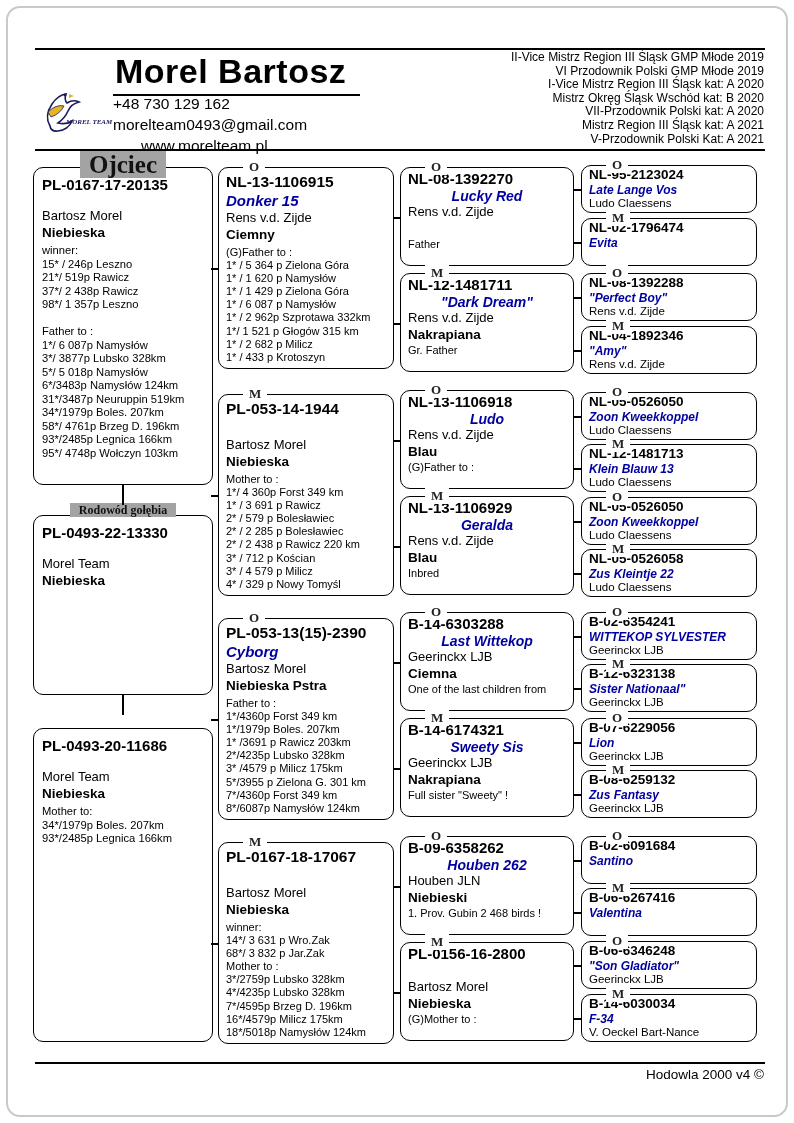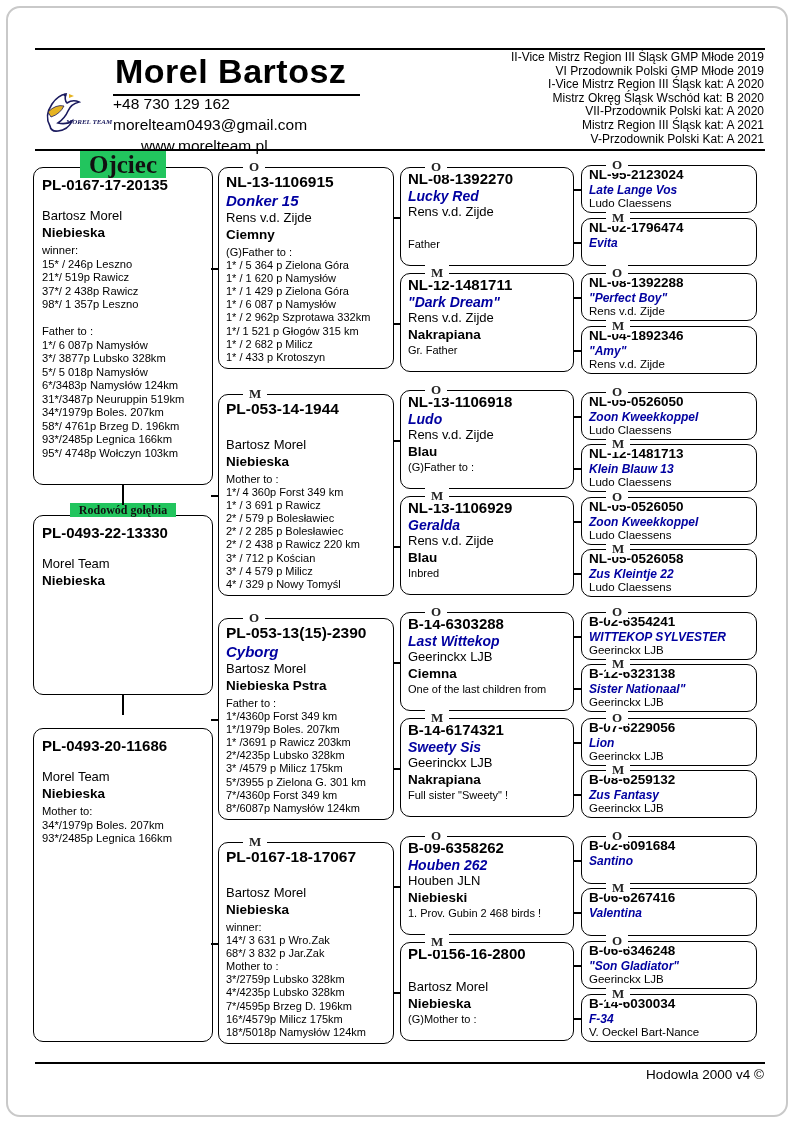--- a/index.html
+++ b/index.html
@@ -12,29 +12,29 @@
               border-bottom:2.5px solid #000;padding:0 14px 3px 2px;letter-spacing:.5px;}
   .contact{position:absolute;left:113px;font-size:15.5px;}
   #achievements{position:absolute;right:30px;top:51px;text-align:right;font-size:12px;line-height:13.6px;}
   #footer-text{position:absolute;right:30px;top:1067px;font-size:13.5px;}
   
   .pbox{position:absolute;background:#fff;border:1.6px solid #000;border-radius:10px;box-sizing:border-box;}
   .pad1{padding:6px 8px;} .pad2{padding:4px 7px;} .pad3{padding:2px 7px;} .pad4{padding:1px 7px;}
   .g1title{position:absolute;top:-17px;left:0;right:0;text-align:center;font-family:"Liberation Serif",serif;
            font-weight:bold;font-size:25px;color:#111;}
   .g1title.small{top:-13px;font-size:12px;}
-  .g1title span{background:#22c55e;padding:0 9px;}
+  .g1title span{background:#a3a3a3;padding:0 9px;}
   .sex{position:absolute;top:-9px;left:24px;background:#fff;padding:0 6px;
        font-family:"Liberation Serif",serif;font-weight:bold;font-size:13px;color:#222;}
   .ring{font-weight:bold;}
   .r1{font-size:15px;line-height:21px;} .r2{font-size:15.5px;line-height:20px;}
   .r3{font-size:15px;line-height:18px;}   .r4{font-size:13.5px;line-height:16px;}
   .pname{color:#0000A0;font-weight:bold;font-style:italic;}
   .n2{font-size:15px;line-height:18px;min-height:18px;}
-  .n3{font-size:14px;line-height:16px;min-height:16px;}
+  .n3{font-size:14px;line-height:16px;min-height:16px;text-align:center;}
   .n4{font-size:12px;line-height:14px;min-height:14px;}
   .breeder{font-size:13px;line-height:16px;min-height:16px;}
   .b4{font-size:11.5px;line-height:13px;min-height:13px;}
   .colorname{font-weight:bold;font-size:13.5px;line-height:17px;min-height:17px;}
   .spacer{height:13px;}
   .details{margin-top:3px;}
   .dline{font-size:11px;line-height:13.1px;min-height:13.1px;}
   .d1 .dline{font-size:11.2px;line-height:13.5px;min-height:13.5px;}
   .note{font-size:11px;line-height:13px;min-height:13px;margin-top:1px;}
   .tick{position:absolute;height:2px;background:#000;}

